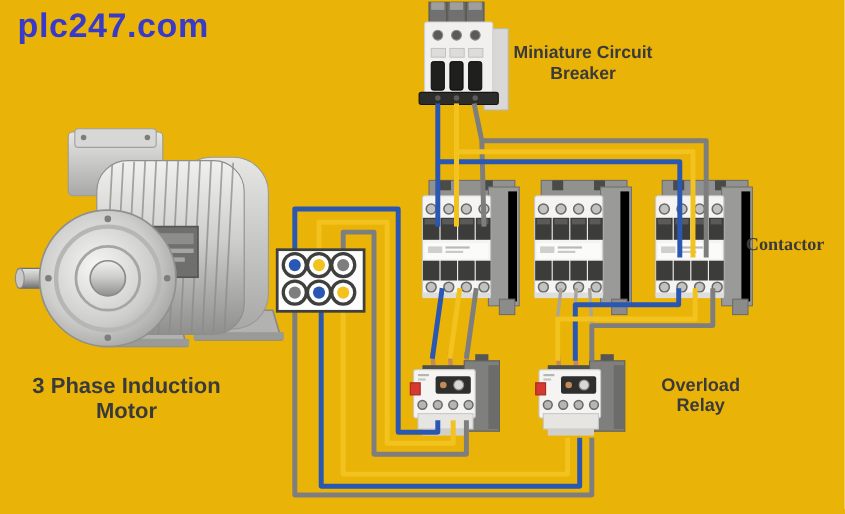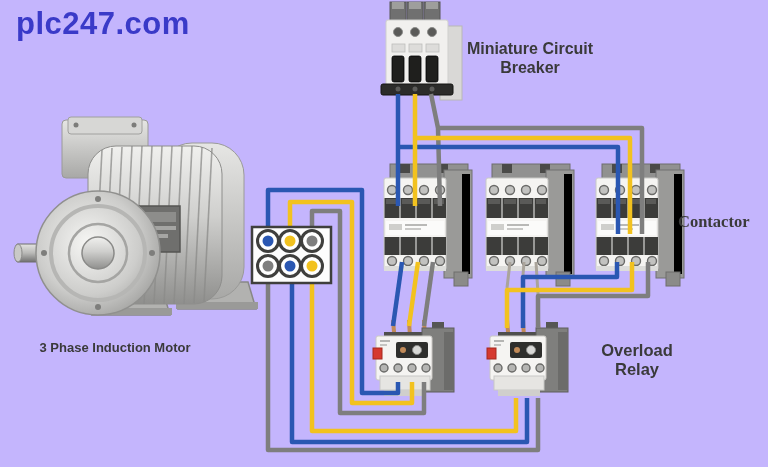--- a/index.html
+++ b/index.html
@@ -1,24 +1,24 @@
 <!DOCTYPE html>
 <html><head>
 <meta charset="utf-8">
 <style>
   html,body{margin:0;padding:0;background:#ffffff;}
-  #canvas{position:relative;width:768px;height:467px;background:#c4b5fd;overflow:hidden;
+  #canvas{position:relative;width:768px;height:467px;background:#eab308;overflow:hidden;
           font-family:"Liberation Sans",sans-serif;}
   #diagram-svg{position:absolute;left:0;top:0;}
   .label{position:absolute;color:#3a3a3a;font-weight:600;line-height:1.16;text-align:center;}
   #logo{position:absolute;left:16px;top:6px;font-size:31px;font-weight:bold;letter-spacing:.5px;}
   #label-breaker{left:449px;top:40px;width:162px;font-size:16px;}
   #label-contactor{left:678px;top:212px;width:90px;font-size:16.5px;text-align:left;}
   #label-overload{left:570px;top:341px;width:88px;font-size:16.5px;padding-left:23px;}
-  #label-motor{left:29px;top:340px;width:172px;font-size:13px;}
+  #label-motor{left:29px;top:340px;width:172px;font-size:20px;}
 </style>
 </head>
 <body>
 
 <div id="canvas">
 
   <svg id="diagram-svg" width="768" height="467" viewBox="0 0 768 467">
     <defs>
       <linearGradient id="silverV" x1="0" y1="0" x2="0" y2="1">
         <stop offset="0" stop-color="#f0f0ee"></stop>

